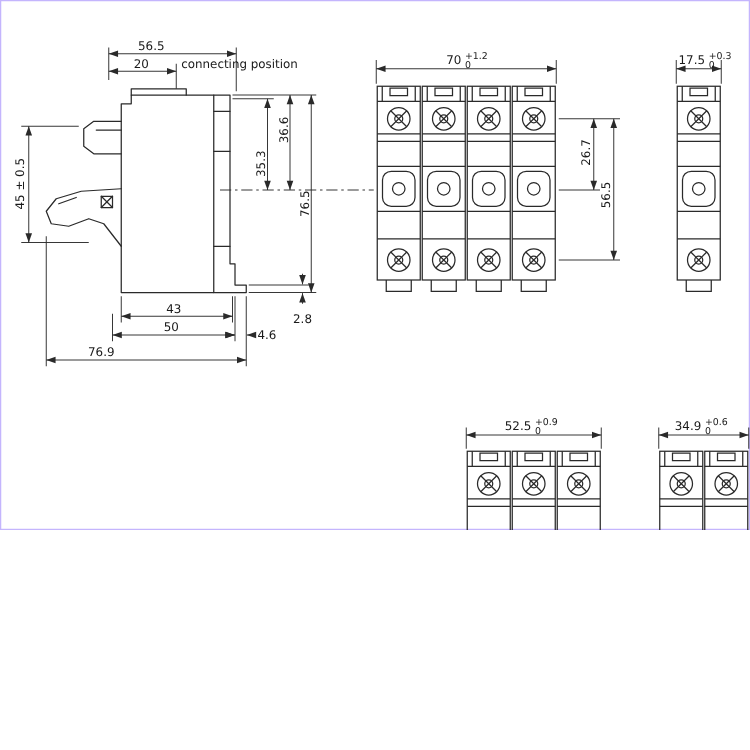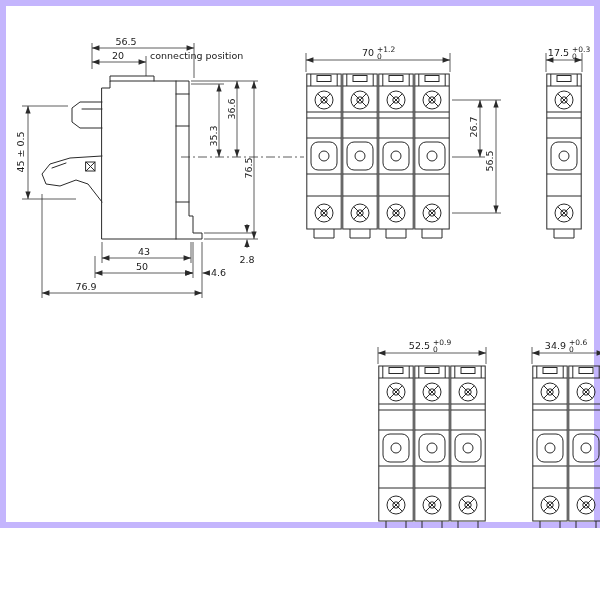--- a/index.html
+++ b/index.html
@@ -1,18 +1,18 @@
 <!DOCTYPE html>
 <html><head>
 <meta charset="utf-8">
 <style>
   html,body{margin:0;padding:0;background:#fff;}
   .canvas{
-    width:600px;height:528px;box-sizing:border-box;position:relative;
-    background:#ffffff;border:6px solid #c4b5fd;
+    width:600px;height:424px;box-sizing:border-box;position:relative;
+    background:#ffffff;border:1px solid #c4b5fd;
     font-family:"DejaVu Sans","Liberation Sans",sans-serif;
   }
   svg{display:block;}
   text{
     font-family:"DejaVu Sans","Liberation Sans",sans-serif;
     font-size:9.5px;fill:#1a1a1a;stroke:none;
   }
   .tol{font-size:7.5px;}
   .ln{stroke:#2a2a2a;stroke-width:1;fill:none;stroke-linejoin:round;stroke-linecap:round;}
   .dim{stroke:#2a2a2a;stroke-width:0.75;fill:none;}

